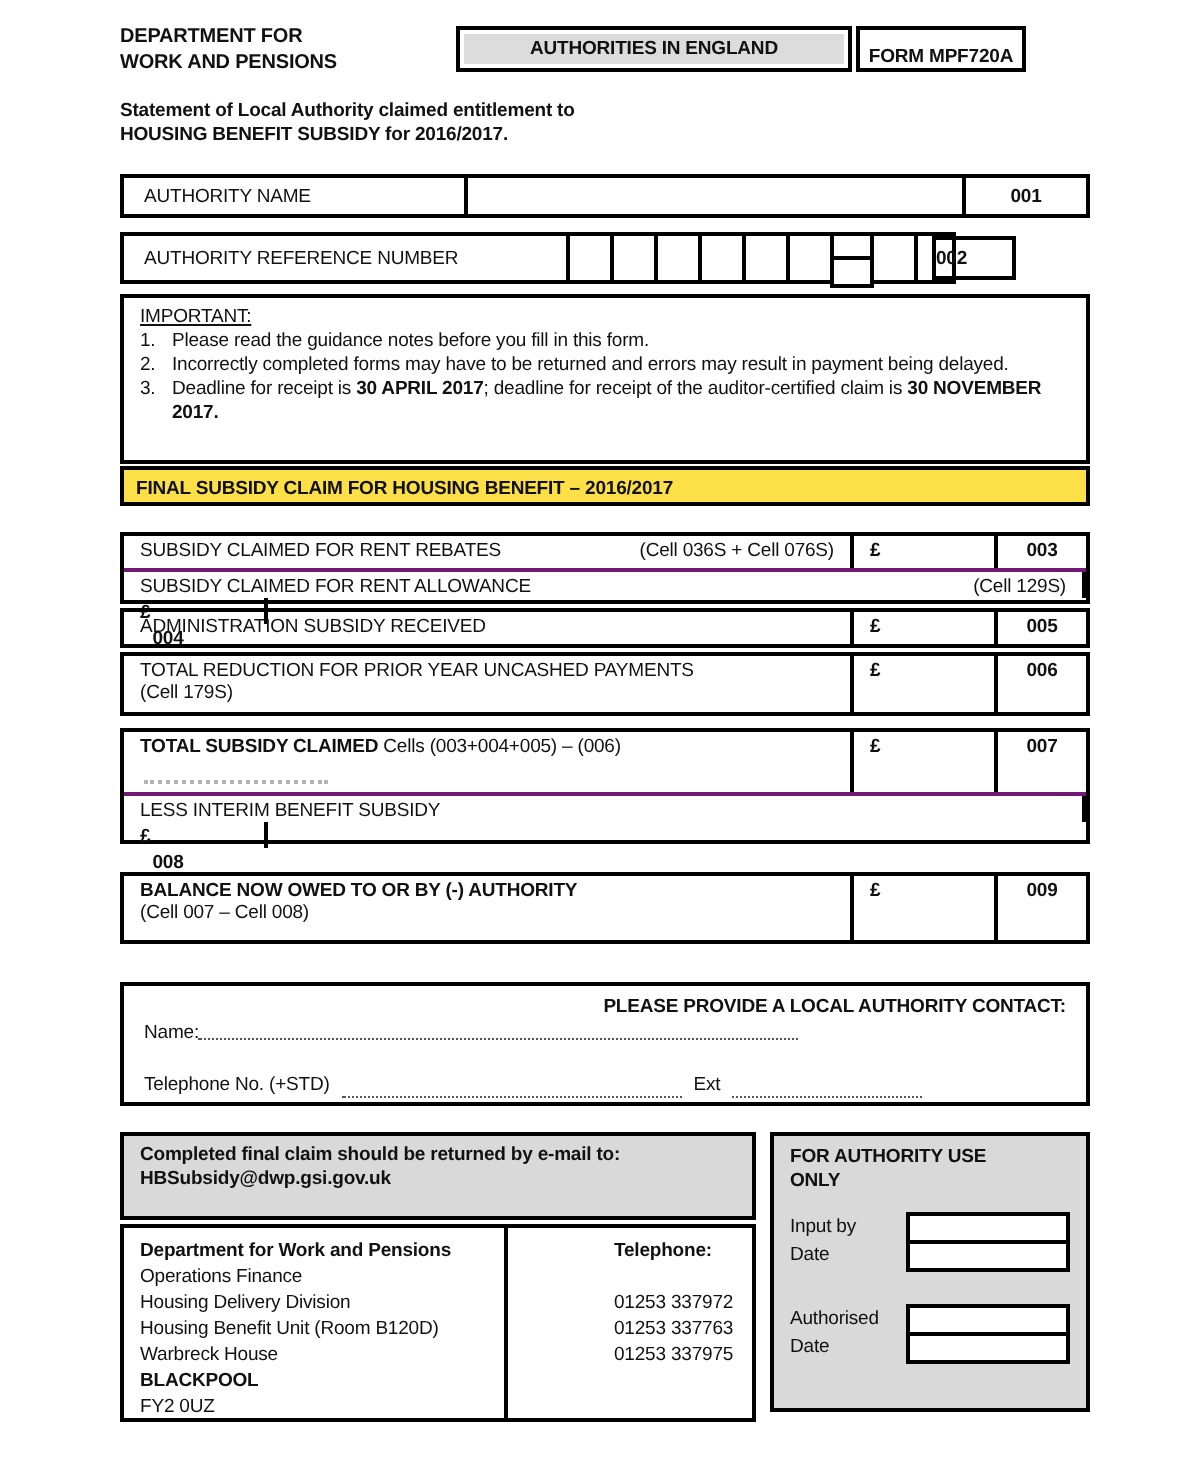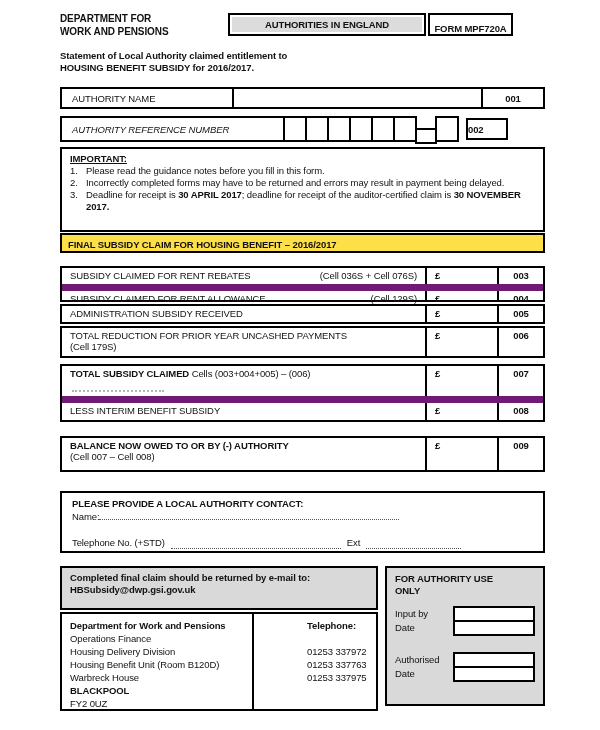--- a/index.html
+++ b/index.html
@@ -19,57 +19,57 @@
   .auth-box .fill { background:#dcdcdc; width:100%; height:100%; display:flex; align-items:center; justify-content:center; }
   .form-box { left:428px; top:13px; width:85px; }
   .statement { left:60px; top:50px; font-weight:bold; line-height:12px; }
 
   
   .name-row { left:60px; top:87px; width:485px; height:22px; border:2px solid #000; display:flex; }
   .name-row .lblcell { width:172px; border-right:2px solid #000; padding:4px 0 0 10px; }
   .name-row .inputcell { flex:1; }
   .codecell { width:62px; border-left:2px solid #000; text-align:center; font-weight:bold; padding-top:4px; }
 
-  .ref-row { left:60px; top:116px; width:332px; height:26px; border:2px solid #000;font-style:italic; }
+  .ref-row { left:60px; top:116px; width:418px; height:26px; border:2px solid #000; }
   .ref-row .lbl { padding:6px 0 0 10px; }
   .ref-boxes { position:absolute; left:221px; top:-2px; display:flex; align-items:flex-start; }
   .dbox { width:24px; height:26px; border:2px solid #000; background:#fff; margin-left:-2px; }
   .dbox:first-child { margin-left:0; }
   .dbox.connector { width:22px; height:16px; margin-top:12px; background:#fff; }
   .code-002 { left:466px; top:118px; width:42px; height:22px; border:2px solid #000; text-align:left; font-weight:bold; padding-top:4px; }
 
   
   .important-box { left:60px; top:147px; width:485px; height:85px; border:2px solid #000; padding:4px 10px 0 8px; line-height:12px; }
-  .imp-title { font-weight:bold; text-decoration:underline; }
+  .imp-title { font-weight:normal; text-decoration:underline; }
   .imp-item { display:flex; }
   .imp-num { width:16px; flex:none; }
   .imp-text { flex:1; }
 
   .final-bar { left:60px; top:233px; width:485px; height:20px; border:2px solid #000; background:#fde047; font-weight:bold; padding:4px 0 0 6px; }
 
   
   .rowgroup { left:60px; width:485px; border:2px solid #000; }
   .crow { display:flex; }
-  .crow + .crow { border-top:7px solid #701a75; }
+  .crow + .crow { border-top:2px solid #701a75;flex-direction:column; }
   .crow .lbl { flex:1; border-right:2px solid #000; padding:2px 8px 0 8px; display:flex; justify-content:space-between; line-height:11px; }
   .crow .lbl.block { display:block; }
   .crow .pound { width:72px; border-right:2px solid #000; padding:2px 0 0 8px; font-weight:bold; }
   .crow .code { width:44px; text-align:center; font-weight:bold; padding-top:2px; }
   .g-a { top:266px; }
   .g-a .crow { height:16px; }
   .r5 { top:304px; } .r5 .crow { height:16px; }
   .r6 { top:326px; } .r6 .crow { height:28px; }
   .g-b { top:364px; }
   .g-b .crow.tall { height:30px; position:relative; }
   .g-b .crow.short { height:24px; }
   .ghost { position:absolute; left:10px; bottom:4px; width:92px; height:0; border-top:2px dotted #b3b3b3; }
   .r9 { top:436px; } .r9 .crow { height:32px; }
 
   
-  .contact-box { left:60px; top:491px; width:485px; height:62px; border:2px solid #000; padding:5px 10px 0 10px; line-height:12px; }
+  .contact-box { left:60px; top:491px; width:485px; height:62px; border:2px solid #000; padding:5px 10px 0 10px; line-height:12px;text-align:right; }
   .dotline { display:inline-block; border-bottom:1.5px dotted #555; height:9px; }
   .contact-name { display:flex; margin-top:1px; }
   .contact-name .dotline { flex:0 0 300px; }
   .contact-phone { display:flex; margin-top:14px; align-items:flex-end; }
   .contact-phone .d1 { width:170px; margin:0 6px; }
   .contact-phone .d2 { width:95px; margin-left:6px; }
 
   
   .email-box { left:60px; top:566px; width:318px; height:44px; border:2px solid #000; background:#d9d9d9; padding:4px 8px 0 8px; font-weight:bold; line-height:12px; }
   .address-box { left:60px; top:612px; width:318px; height:99px; border:2px solid #000; display:flex; }

